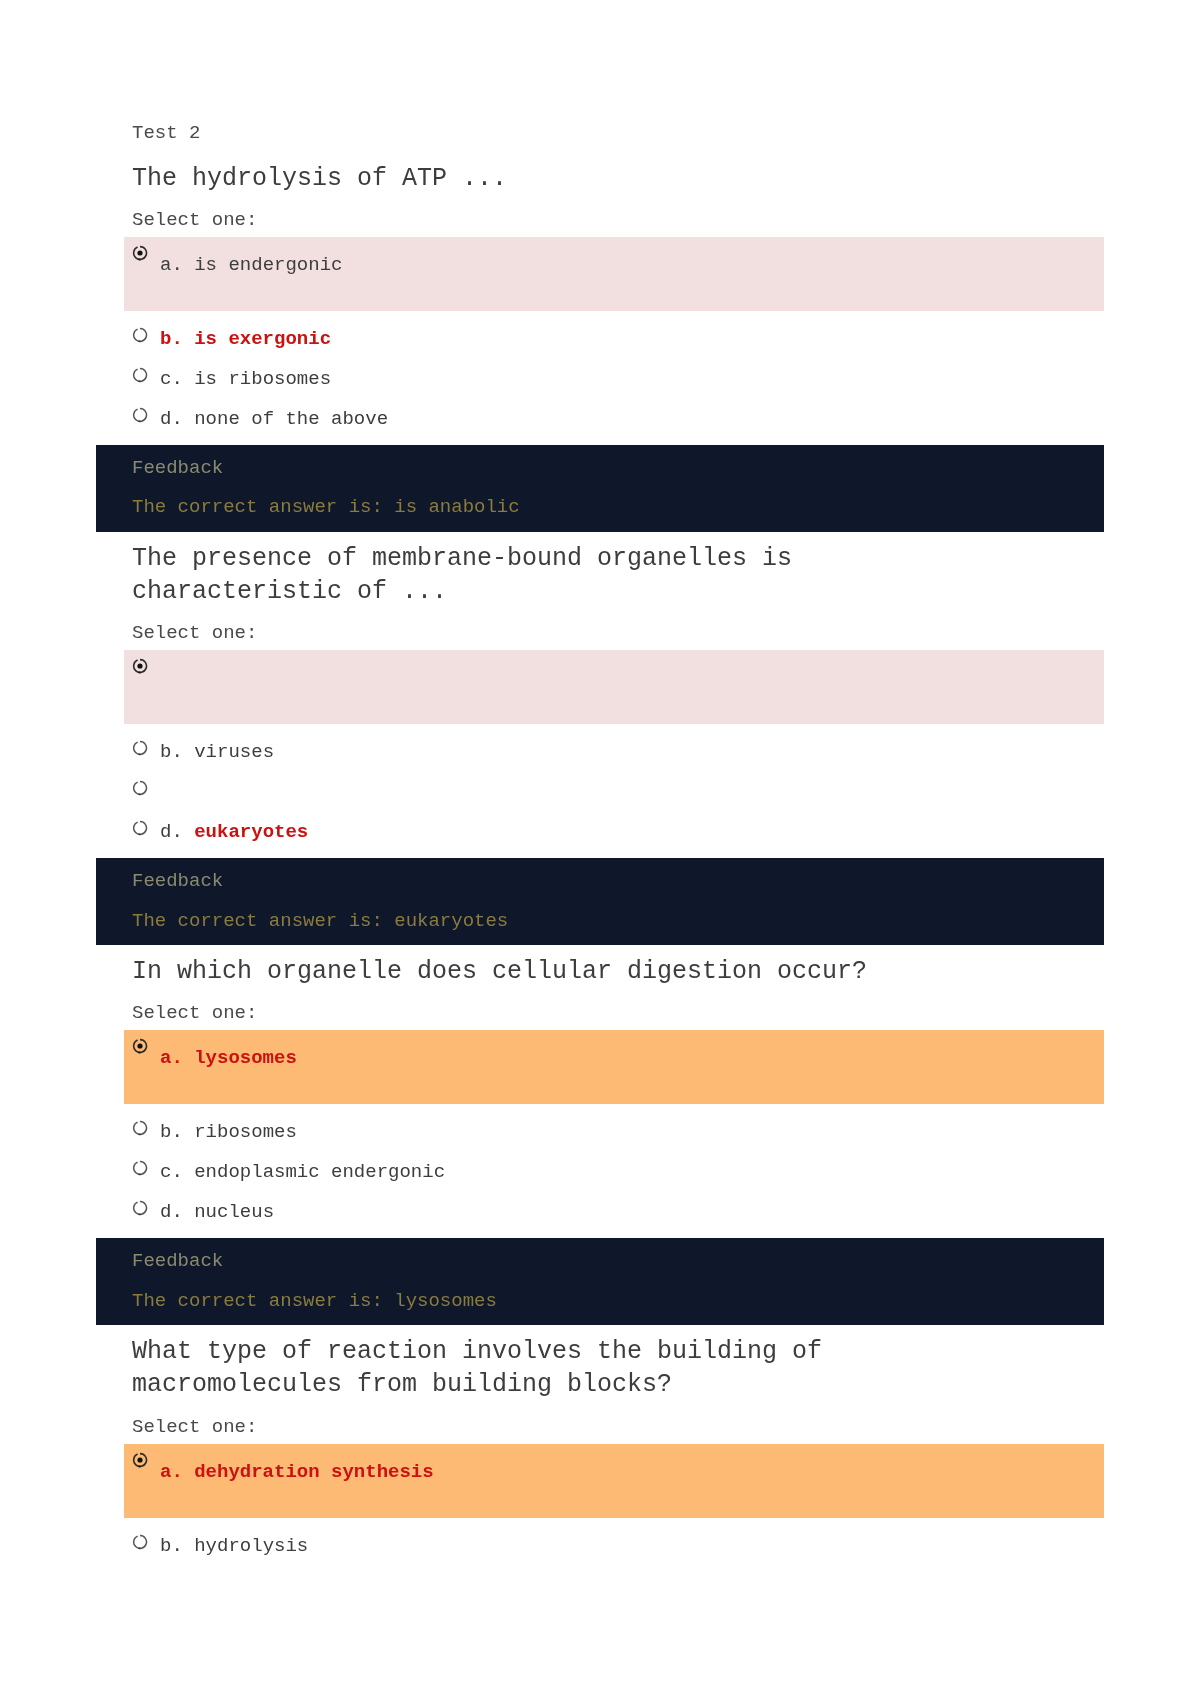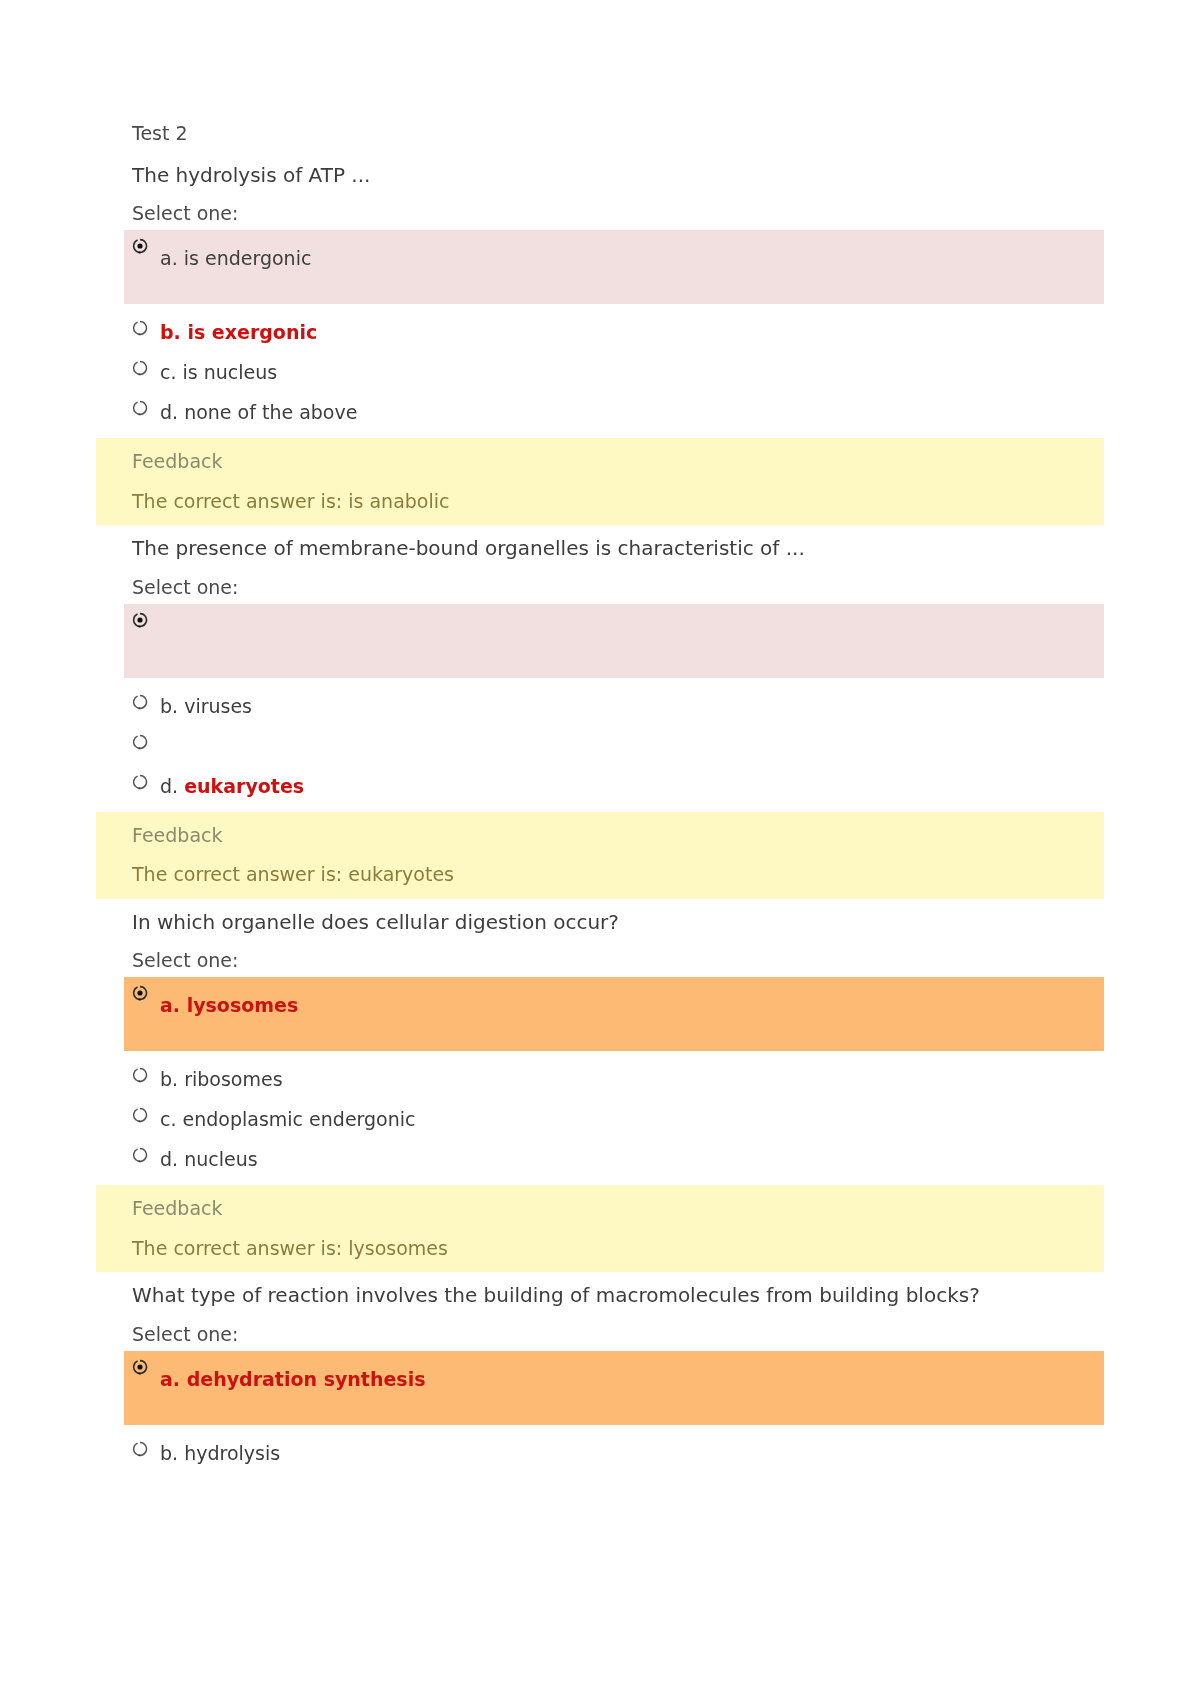--- a/index.html
+++ b/index.html
@@ -13,38 +13,39 @@
     font-family: "DejaVu Sans", sans-serif;
     color: #3d3d3d;
     position: relative;
     overflow: hidden;
   }
   .page {
     position: relative;
     width: 1200px;
     height: 1490px;
     background: #ffffff;
+    font-family: Liberation Mono, monospace;
   }
   .content {
     position: absolute;
     left: 96px;
     top: 120px;
     width: 1008px;
   }
 
   
   .test-title {
     font-size: 19px;
     color: #4a4a4a;
     line-height: 1.45;
     padding-left: 36px;
     margin-bottom: 14px;
   }
   .qtext {
-    font-size: 20px;
+    font-size: 25px;
     color: #3d3d3d;
     line-height: 1.33;
     padding-left: 36px;
     margin-top: 10px;
     margin-bottom: 14px;
     max-width: 860px;
   }
   .select-one {
     font-size: 19px;
     color: #4a4a4a;
@@ -105,21 +106,21 @@
     color: #cc1111;
     font-weight: bold;
   }
   .red-word {
     color: #cc1111;
     font-weight: bold;
   }
 
   
   .feedback {
-    background: #fef9c3;
+    background: #0f172a;
     padding: 8px 0 10px 36px;
     margin-top: 4px;
     margin-bottom: 4px;
   }
   .feedback .fb-title {
     font-size: 19px;
     color: #8a8a6e;
     line-height: 1.6;
     padding-bottom: 10px;
   }
@@ -162,21 +163,21 @@
             </span>
             <span class="opt-label"><span class="bold-red">b. is exergonic</span></span>
           </div>
           <div class="opt plain">
             <span class="radio">
               <svg width="16" height="16" viewBox="0 0 16 16">
                 <path d="M8 1.6 A6.4 6.4 0 1 1 5.6 2.1" fill="none" stroke="#555555" stroke-width="1.5"></path>
                 <rect x="6.6" y="13.4" width="1.7" height="1.7" fill="#333333"></rect>
               </svg>
             </span>
-            <span class="opt-label"><span>c. </span><span>is nucleus</span></span>
+            <span class="opt-label"><span>c. </span><span>is ribosomes</span></span>
           </div>
           <div class="opt plain">
             <span class="radio">
               <svg width="16" height="16" viewBox="0 0 16 16">
                 <path d="M8 1.6 A6.4 6.4 0 1 1 5.6 2.1" fill="none" stroke="#555555" stroke-width="1.5"></path>
                 <rect x="6.6" y="13.4" width="1.7" height="1.7" fill="#333333"></rect>
               </svg>
             </span>
             <span class="opt-label"><span>d. </span><span>none of the above</span></span>
           </div>

